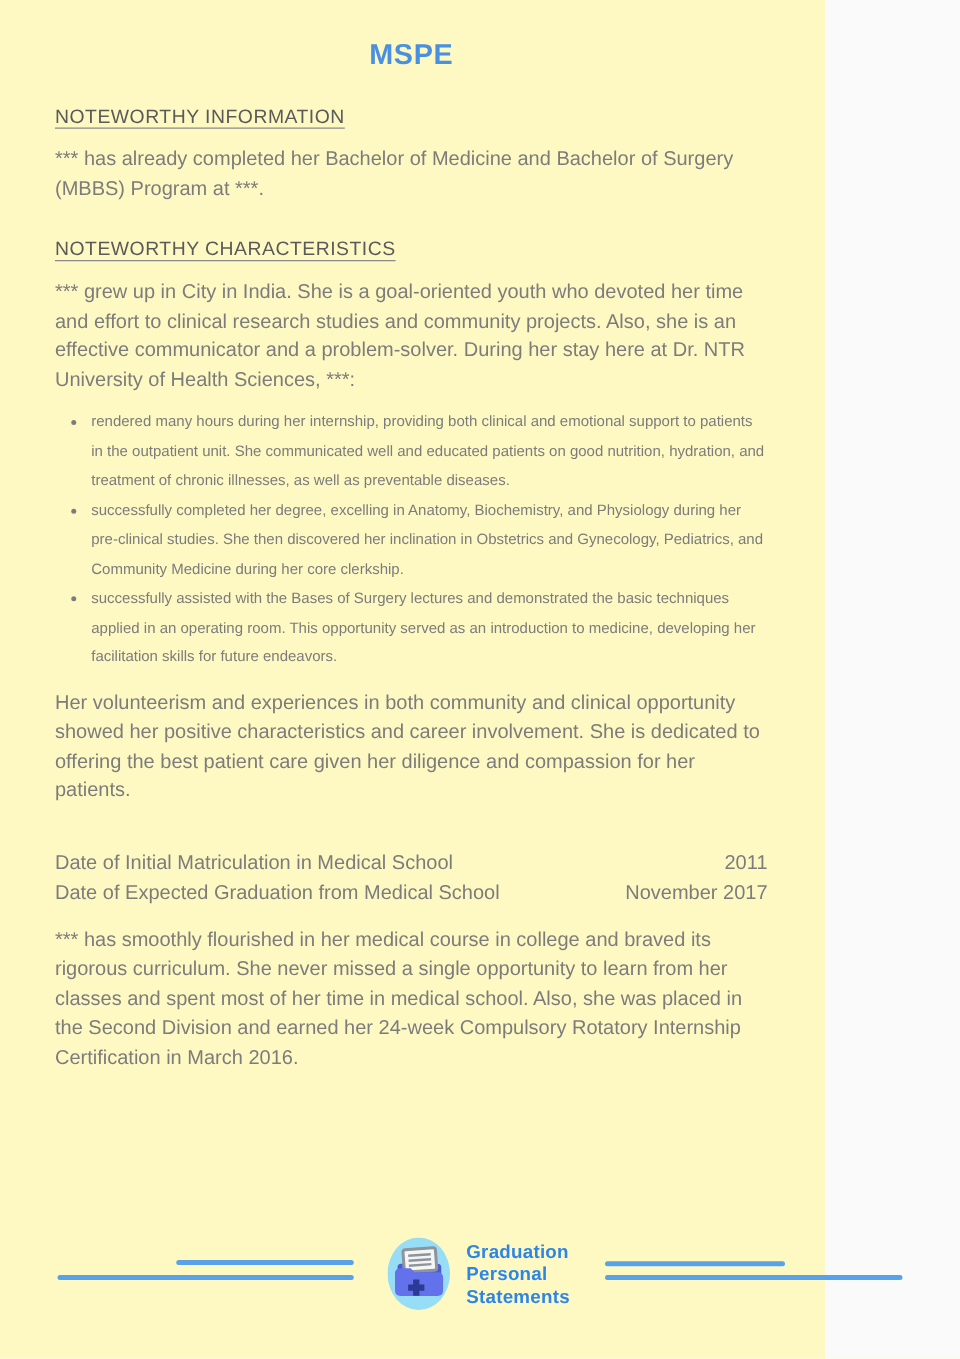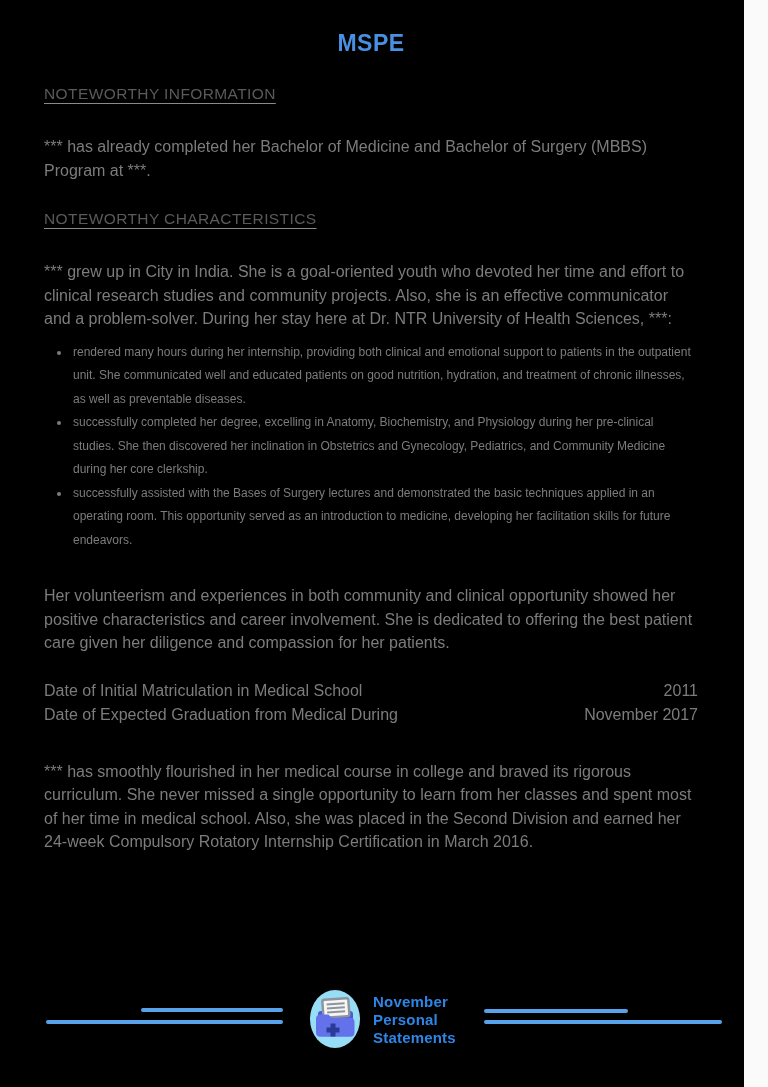--- a/index.html
+++ b/index.html
@@ -6,23 +6,23 @@
   html, body { margin: 0; padding: 0; }
   body {
     width: 768px;
     height: 1087px;
     background: #fafafa;
     font-family: "Liberation Sans", sans-serif;
     overflow: hidden;
   }
   .page {
     position: relative;
-    width: 744px;
+    width: 660px;
     height: 1087px;
-    background: #000000;
+    background: #fef9c3;
   }
   .content {
     padding: 30px 46px 0 44px;
   }
   .doc-title {
     margin: 0 0 8px 0;
     text-align: center;
     font-size: 23px;
     font-weight: bold;
     letter-spacing: 0.5px;
@@ -33,38 +33,38 @@
     font-size: 15.5px;
     font-weight: 400;
     letter-spacing: 0.4px;
     color: #5a5a5a;
     text-decoration: underline;
     text-decoration-color: #8a8a8a;
     text-decoration-thickness: 1px;
     text-underline-offset: 4px;
   }
   p.body-text {
-    margin: 32px 0 0 0;
+    margin: 13px 0 0 0;
     font-size: 16px;
     line-height: 23.5px;
     color: #7c7c7c;
   }
   ul.bullet-list {
     margin: 10px 0 0 0;
     padding: 0 0 0 27px;
     color: #7c7c7c;
   }
   ul.bullet-list li {
     font-size: 12px;
     line-height: 23.5px;
     color: #7c7c7c;
     padding-left: 2px;
   }
   .history-table {
-    margin-top: 24px;
+    margin-top: 34px;
   }
   .history-row {
     display: flex;
     justify-content: space-between;
     font-size: 16px;
     line-height: 24.5px;
     color: #7c7c7c;
   }
   .history-label { text-align: left; }
   .history-value { text-align: center; }
@@ -126,21 +126,21 @@
 
     <p class="body-text">Her volunteerism and experiences in both community and clinical opportunity showed her positive characteristics and career involvement. She is dedicated to offering the best patient care given her diligence and compassion for her patients.</p>
 
 
     <div class="history-table">
       <div class="history-row">
         <span class="history-label">Date of Initial Matriculation in Medical School</span>
         <span class="history-value">2011</span>
       </div>
       <div class="history-row">
-        <span class="history-label">Date of Expected Graduation from Medical During</span>
+        <span class="history-label">Date of Expected Graduation from Medical School</span>
         <span class="history-value">November 2017</span>
       </div>
     </div>
 
     <p class="body-text">*** has smoothly flourished in her medical course in college and braved its rigorous curriculum. She never missed a single opportunity to learn from her classes and spent most of her time in medical school. Also, she was placed in the Second Division and earned her 24-week Compulsory Rotatory Internship Certification in March 2016.</p>
   </div>
 
   <div class="footer">
     <div class="deco-line line-left-top"></div>
     <div class="deco-line line-left-bottom"></div>
@@ -156,18 +156,18 @@
           <line x1="17" y1="14" x2="35" y2="14" stroke="#8d949c" stroke-width="2"></line>
           <line x1="17" y1="18" x2="35" y2="18" stroke="#8d949c" stroke-width="2"></line>
           <line x1="17" y1="22" x2="35" y2="22" stroke="#8d949c" stroke-width="2"></line>
         </g>
         <path d="M6 29 q0-4.5 4.5-4.5 h8 l3 3.2 h18.5 q4.5 0 4.5 4.5 v10 q0 4.5 -4.5 4.5 h-29.5 q-4.5 0-4.5-4.5 z" fill="#6372ea"></path>
         <path d="M20.5 33.5 h5 v4 h4 v5 h-4 v4 h-5 v-4 h-4 v-5 h4 z" fill="#2b3a96"></path>
       </svg>
     </div>
 
     <div class="brand-text">
-      <div>November</div>
+      <div>Graduation</div>
       <div>Personal</div>
       <div>Statements</div>
     </div>
   </div>
 </div>
 
 </body></html>

